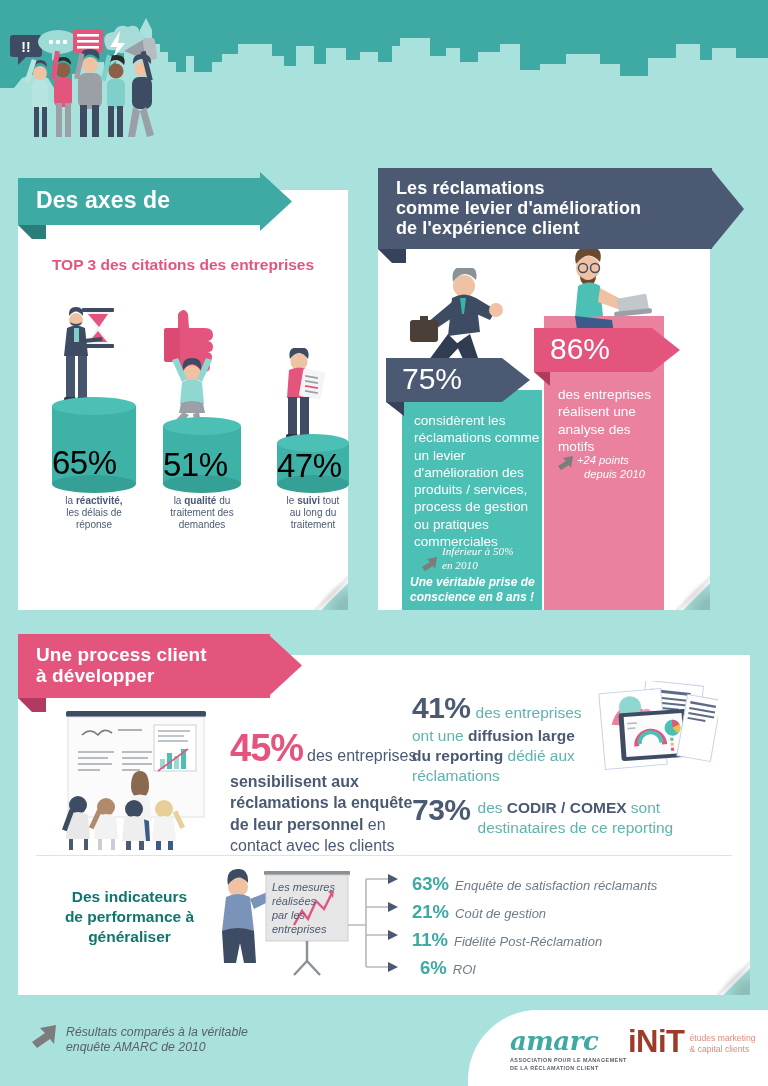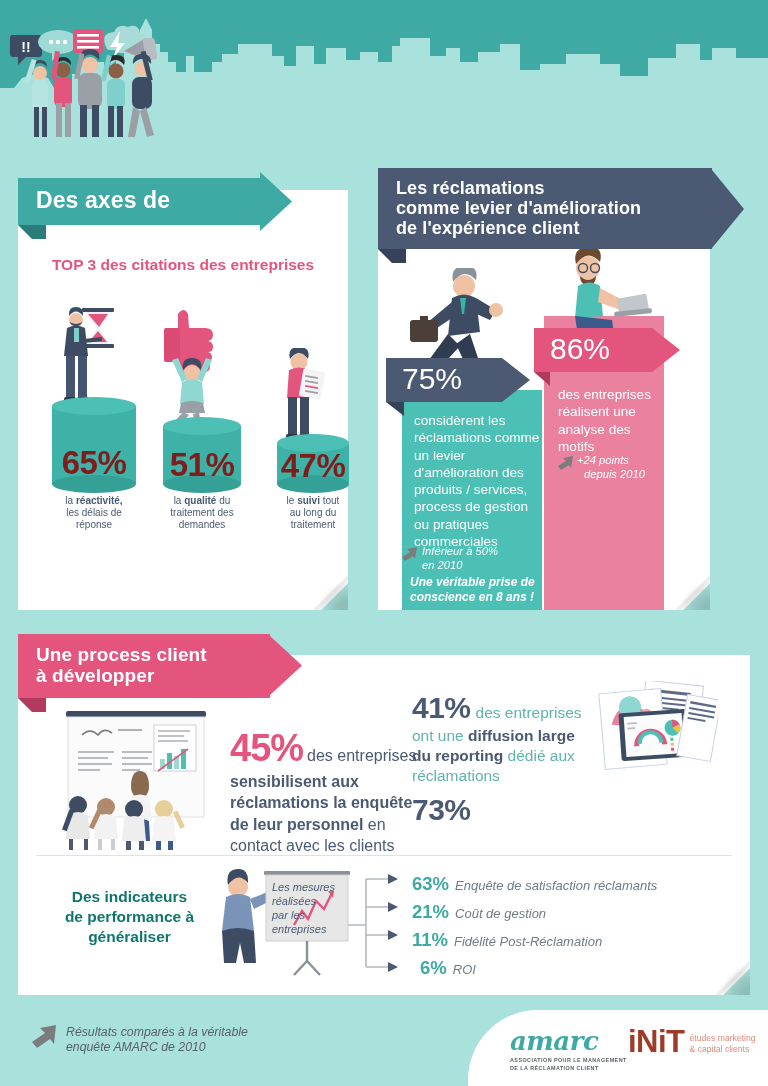--- a/index.html
+++ b/index.html
@@ -47,21 +47,21 @@
 
   
   .h-top3{
     position:absolute;color:#e4557e;font-weight:bold;font-size:15.5px;text-align:center;width:100%;
   }
   .podium-label{
     position:absolute;text-align:center;color:#4b5a72;font-size:10px;line-height:1.22;
   }
   .podium-label b{font-weight:bold;}
   .pct-on-cyl{
-    position:absolute;color:#7f1d1d;font-size:33px;font-weight:700;letter-spacing:-.5px;text-align:center;width:100%;
+    position:absolute;color:#000000;font-size:33px;font-weight:400;letter-spacing:-.5px;width:100%;
   }
 
   
   .cyl{position:absolute;background:#3fb2a8;border-radius:0;}
   .cyl .top{position:absolute;left:0;top:-9px;width:100%;height:18px;border-radius:50%;background:#4cc0b5;}
   .cyl .bot{position:absolute;left:0;bottom:-9px;width:100%;height:18px;border-radius:50%;background:#35a096;}
 
   
   .rib{position:absolute;display:flex;align-items:stretch;}
   .rib .txt{color:#fff;font-size:30px;font-weight:300;padding:3px 10px 4px 16px;line-height:1.18;white-space:nowrap;}
@@ -306,21 +306,21 @@
       <svg width="28" height="44" viewBox="0 0 28 44">
           <polygon points="0,0 28,22 0,44" fill="#4b5a72"></polygon>
         </svg>
       <svg width="18" height="14" viewBox="0 0 18 14" style="position:absolute;left:0;top:44px;">
           <polygon points="0,0 18,0 18,14" fill="#35425a"></polygon>
         </svg>
     </div>
 
     <div class="blockbody" style="left:36px;top:222px;width:126px;">considèrent les réclamations comme un levier d'amélioration des produits / services, process de gestion ou pratiques commerciales</div>
 
-    <div style="position:absolute;left:24px;top:355px;display:flex;align-items:flex-start;">
+    <div style="position:absolute;left:44px;top:355px;display:flex;align-items:flex-end;font-family:Liberation Serif, serif;">
       <svg width="16" height="15" viewBox="0 0 16 15" style="margin-right:4px;margin-top:2px;flex:none">
         <polygon points="15,0 5,2 8,5 0,10 3,14 11,9 13,12" fill="#7c7c7c"></polygon>
       </svg>
       <div class="notebody" style="position:static;">
         <span>Inférieur à 50%</span><br>
         <span>en 2010</span>
       </div>
     </div>
 
     <div class="notebody italbold" style="left:32px;top:385px;width:132px;font-size:12px;">
@@ -489,20 +489,24 @@
           <rect x="90" y="22" width="26" height="2.5"></rect>
           <rect x="90" y="28" width="26" height="2"></rect>
           <rect x="90" y="33" width="26" height="2"></rect>
           <rect x="90" y="38" width="18" height="2"></rect>
         </g>
     </svg>
 
     <div style="position:absolute;left:394px;top:138px;width:310px;">
       <div style="display:flex;align-items:flex-start;">
         <span class="stat-big">73%</span>
+        <div class="stat-text" style="margin-left:7px;margin-top:5px;">
+          <span>des </span><b>CODIR / COMEX</b><span> sont</span><br>
+          <span>destinataires de ce reporting</span>
+        </div>
       </div>
     </div>
 
     <div class="divider" style="left:18px;top:200px;width:696px;"></div>
 
     <div class="kpi-title" style="left:24px;top:232px;width:175px;">
       <span>Des indicateurs</span><br>
       <span>de performance à</span><br>
       <span>généraliser</span>
     </div>

